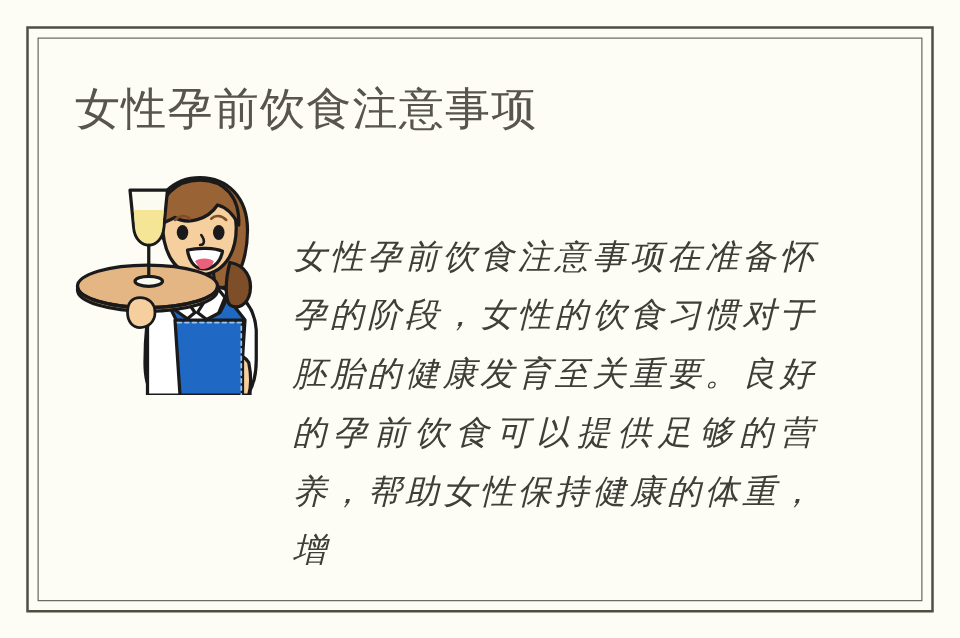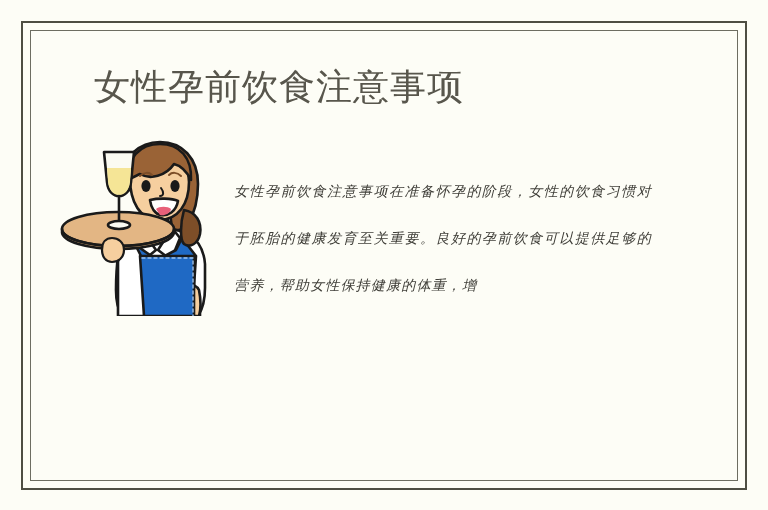--- a/index.html
+++ b/index.html
@@ -47,40 +47,39 @@
     position: absolute;
     left: 60px;
     top: 64px;
     font-size: 36px;
     line-height: 46px;
     letter-spacing: 1px;
     color: #58564c;
     font-family: Liberation Serif, serif;
     font-weight: 400;
     white-space: nowrap;
-    margin-left: 34px;
   }
 
   
   #illustration {
     position: absolute;
     left: 56px;
     top: 138px;
     width: 158px;
     height: 178px;
   }
   #illustration svg { display: block; }
 
   
   #article-body {
     position: absolute;
     left: 234px;
-    top: 168px;
+    top: 182px;
     width: 418px;
-    font-size: 14px;
+    font-size: 27px;
     line-height: 47px;
     letter-spacing: 1.2px;
     color: #3f3e38;
     font-family: "DejaVu Sans", "Liberation Sans", sans-serif;
     text-align: justify;
     text-justify: inter-character;
     font-style: italic;
     font-weight: 400;
   }
 </style>

